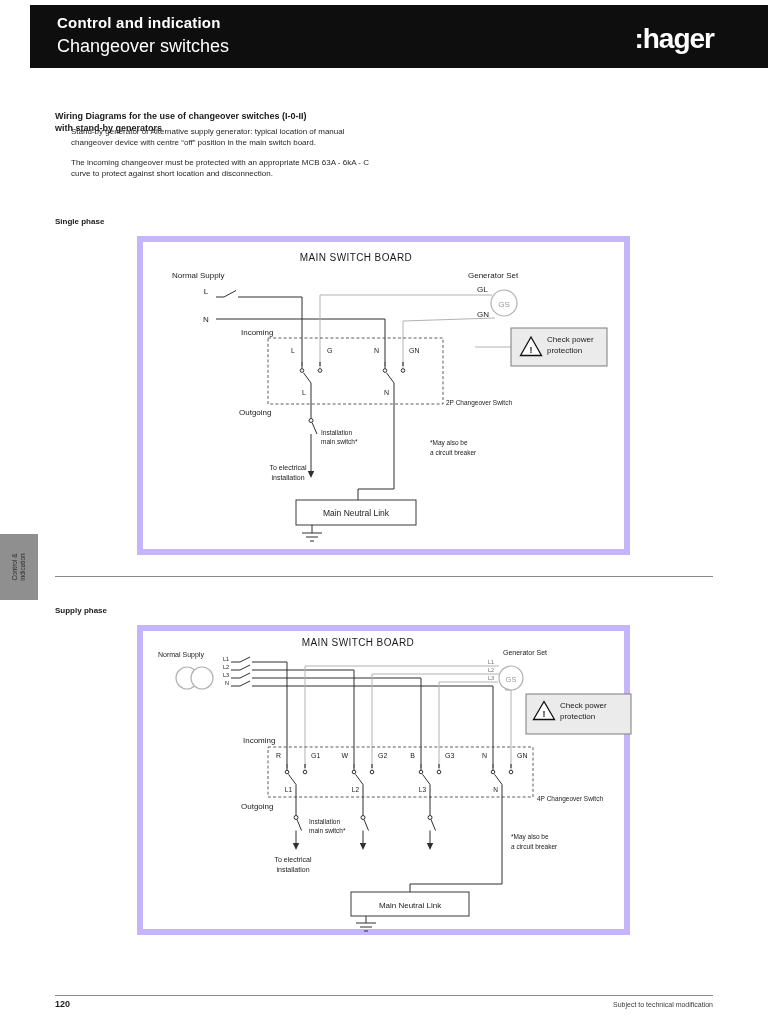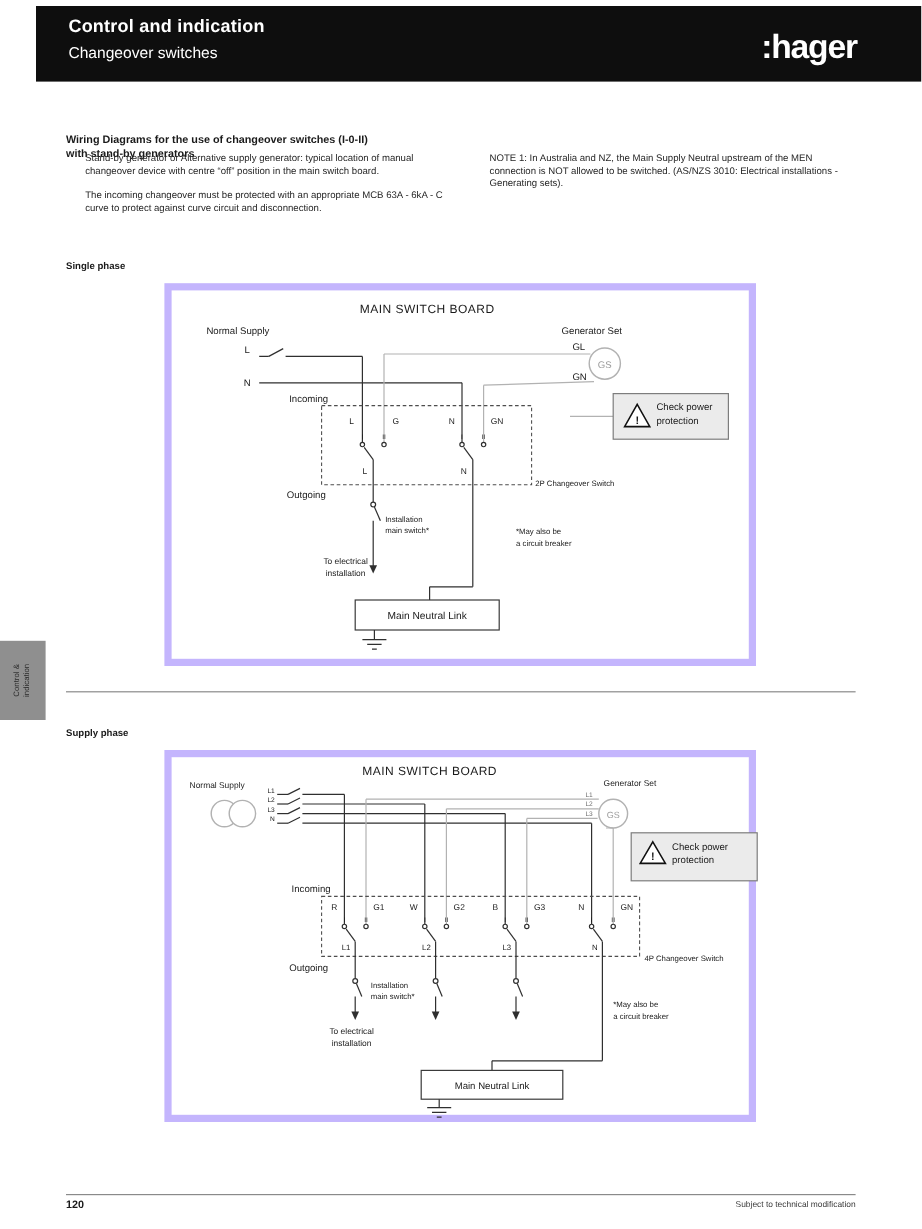--- a/index.html
+++ b/index.html
@@ -2,21 +2,21 @@
 <html><head>
 <meta charset="utf-8">
 <style>
   html,body{margin:0;padding:0;background:#ffffff;}
   body{width:768px;height:1024px;position:relative;font-family:"Liberation Sans",sans-serif;color:#1a1a1a;}
   .page{position:absolute;left:0;top:0;width:768px;height:1024px;background:#fff;overflow:hidden;}
 
   
   .header-bar{position:absolute;left:30px;top:5px;width:738px;height:63px;background:#0e0e0e;color:#fff;}
   .header-title{position:absolute;left:27px;top:9px;font-size:15px;font-weight:bold;letter-spacing:.2px;}
-  .header-subtitle{position:absolute;left:27px;top:31px;font-size:13px;font-weight:normal;}
+  .header-subtitle{position:absolute;left:27px;top:31px;font-size:18px;font-weight:normal;}
   .logo{position:absolute;right:54px;top:18px;font-size:28px;font-weight:bold;letter-spacing:-1px;}
 
   
   .heading{position:absolute;left:55px;top:91px;font-size:9px;font-weight:bold;line-height:11.5px;margin-top:20px;}
   .col{position:absolute;top:127px;font-size:8px;line-height:10.5px;color:#262626;}
   .col p{margin:0 0 10px 16px;}
   .col1{left:55px;width:322px;}
   .col2{left:392px;width:322px;}
   .phase-label{position:absolute;left:55px;font-size:8px;font-weight:bold;}
 
@@ -62,24 +62,23 @@
     <div class="logo">:hager</div>
   </div>
 
   <div class="heading">
     <div>Wiring Diagrams for the use of changeover switches (I-0-II)</div>
     <div>with stand-by generators</div>
   </div>
 
   <div class="col col1">
     <p>Stand-by generator or Alternative supply generator: typical location of manual changeover device with centre “off” position in the main switch board.</p>
-    <p>The incoming changeover must be protected with an appropriate MCB 63A - 6kA - C curve to protect against curve circuit and disconnection.</p>
+    <p>The incoming changeover must be protected with an appropriate MCB 63A - 6kA - C curve to protect against short location and disconnection.</p>
   </div>
   <div class="col col2">
-    <p>NOTE 1: In Australia and NZ, the Main Supply Neutral upstream of the MEN connection is NOT allowed to be switched. (AS/NZS 3010: Electrical installations - Generating sets).</p>
   </div>
 
   <div class="phase-label" style="top:217px;">Single phase</div>
 
   <div class="diagram-box box1">
     <svg width="491" height="317" viewBox="0 0 491 317">
       <text x="213" y="19" class="board-title" text-anchor="middle">MAIN SWITCH BOARD</text>
       <text x="29" y="36" class="t8">Normal Supply</text>
       <text x="325" y="36" class="t8">Generator Set</text>
 

